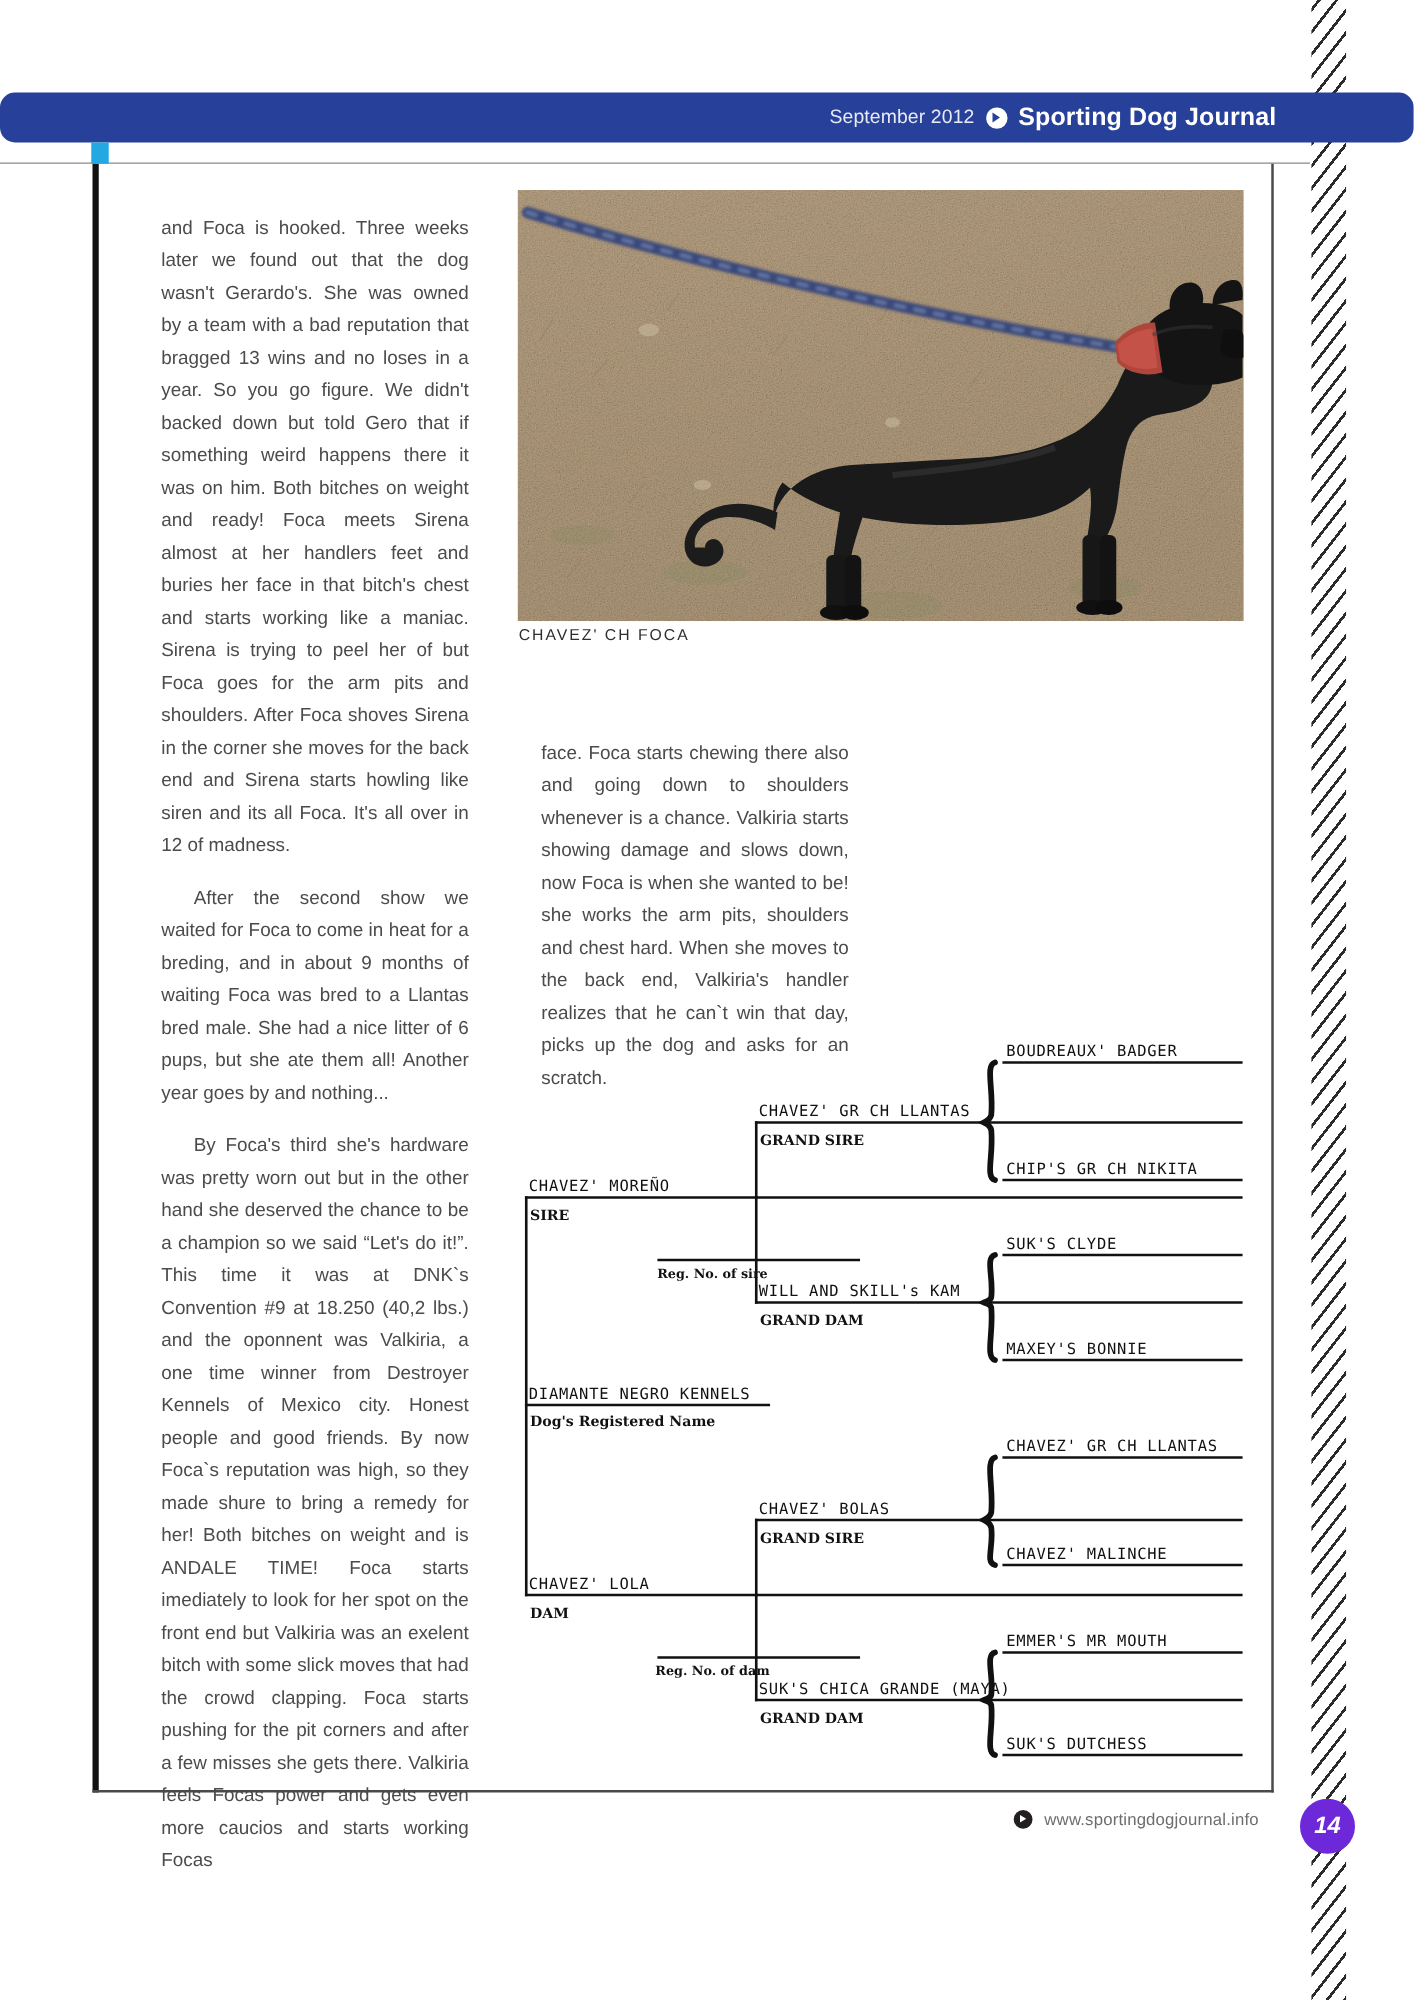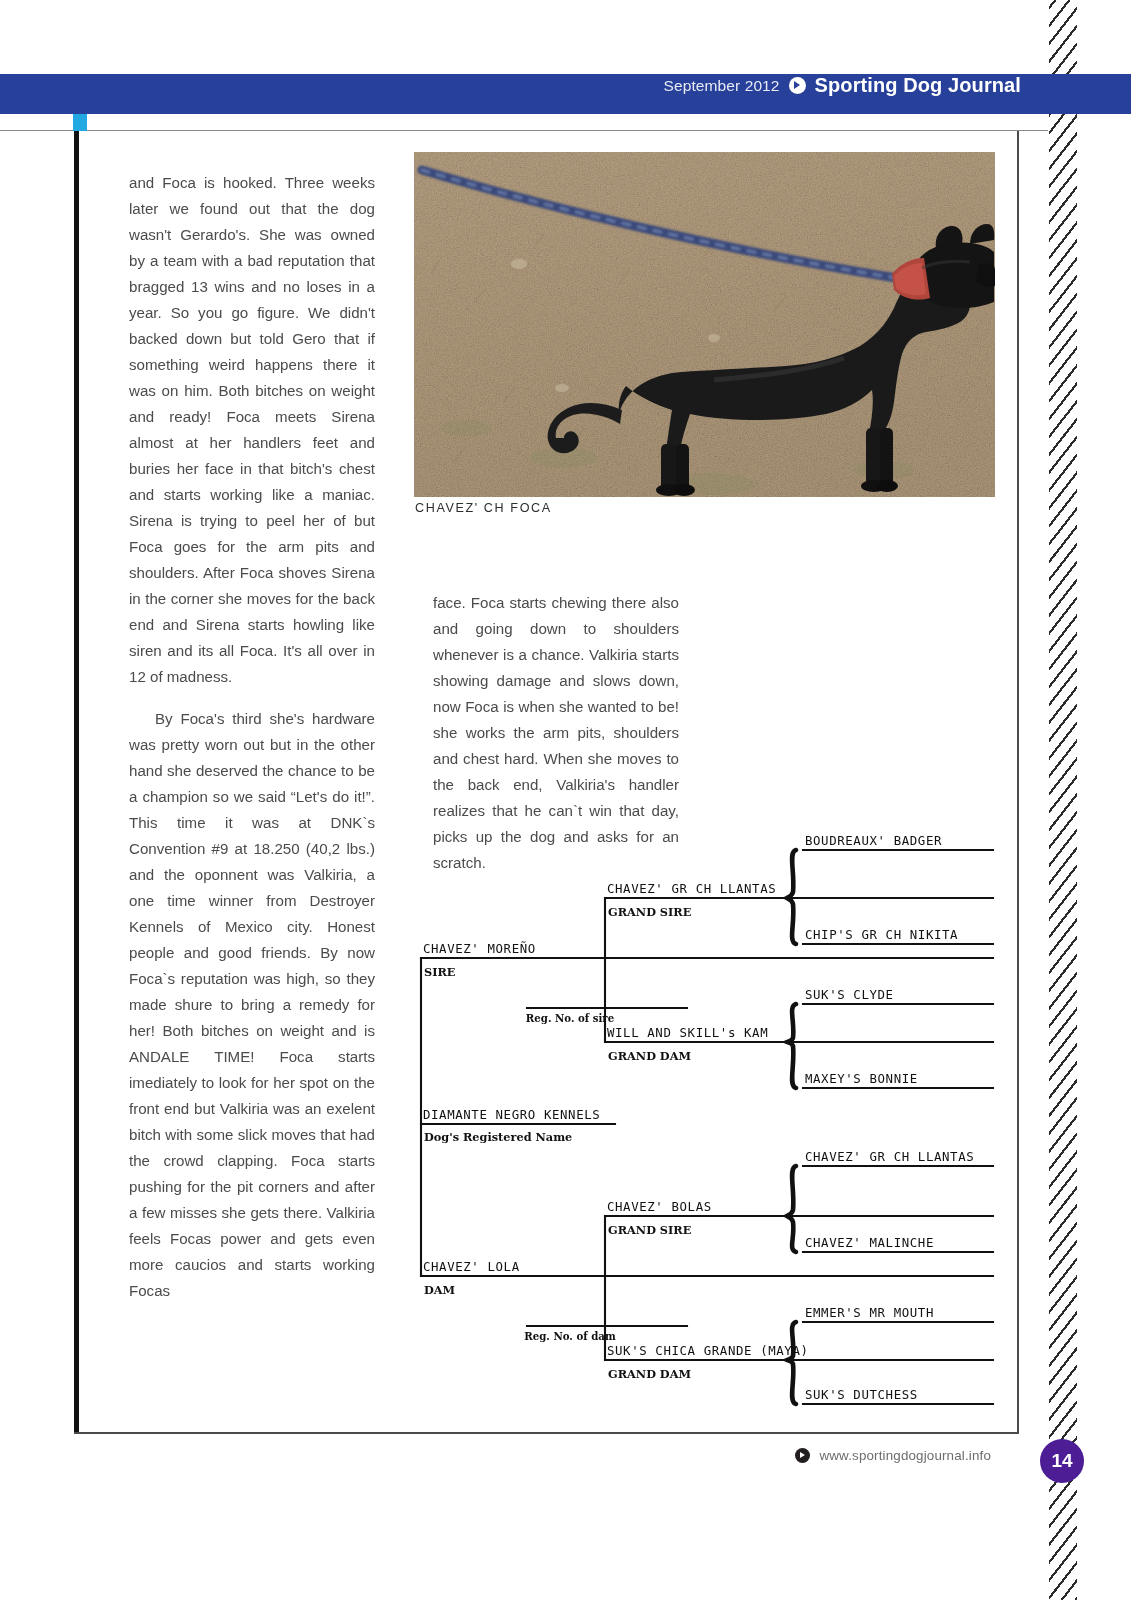--- a/index.html
+++ b/index.html
@@ -60,24 +60,25 @@
   
   .masthead {
     position: absolute;
     left: 0;
     top: 74px;
     width: 1131px;
     height: 40px;
     background: #27409a;
     z-index: 10;
     display: flex;
-    align-items: flex-start;
+    align-items: center;
     justify-content: flex-end;
     box-sizing: border-box;
     padding-right: 110px;
+    border-radius: 12px;
   }
   .masthead-inner {
     display: flex;
     align-items: center;
     gap: 9px;
     color: #ffffff;
   }
   .masthead-date {
     font-size: 15.5px;
     letter-spacing: .1px;
@@ -238,21 +239,21 @@
   .ped-label-sm {
     font-family: "DejaVu Serif", "Liberation Serif", serif;
     font-size: 10.2px;
     font-weight: 700;
     fill: #111;
   }
 
   
   .footer {
     position: absolute;
-    left: 0;
+    left: 16px;
     top: 1448px;
     width: 1019px;
     display: flex;
     align-items: center;
     justify-content: flex-end;
     gap: 9px;
     z-index: 8;
     padding-right: 28px;
     box-sizing: border-box;
   }
@@ -262,29 +263,30 @@
     color: #6d6d6d;
     letter-spacing: .15px;
   }
   .page-badge {
     position: absolute;
     left: 1040px;
     top: 1439px;
     width: 44px;
     height: 44px;
     border-radius: 50%;
-    background: #4c1d95;
+    background: #6d28d9;
     color: #ffffff;
     display: flex;
     align-items: center;
     justify-content: center;
     font-family: "Liberation Sans", sans-serif;
     font-size: 19px;
     font-weight: 700;
     z-index: 12;
+    font-style: italic;
   }
 </style>
 </head>
 <body>
 
 <div class="page">
 
   <div class="masthead">
     <div class="masthead-inner">
       <span class="masthead-date">September 2012</span>
@@ -421,20 +423,21 @@
 
         <path d="M300 228 C 340 224, 390 220, 430 206" stroke="#3a3a3a" stroke-width="5" fill="none" opacity="0.55"></path>
         <path d="M508 116 C 520 110, 540 108, 556 110" stroke="#3a3a3a" stroke-width="3" fill="none" opacity="0.45"></path>
       </g>
     </svg>
   </div>
   <div class="photo-caption">CHAVEZ' CH FOCA</div>
 
   <div class="col" id="col-left">
     <p>and Foca is hooked. Three weeks later we found out that the dog wasn't Gerardo's. She was owned by a team with a bad reputation that bragged 13 wins and no loses in a year. So you go figure. We didn't backed down but told Gero that if something weird happens there it was on him. Both bitches on weight and ready! Foca meets Sirena almost at her handlers feet and buries her face in that bitch's chest and starts working like a maniac. Sirena is trying to peel her of but Foca goes for the arm pits and shoulders. After Foca shoves Sirena in the corner she moves for the back end and Sirena starts howling like siren and its all Foca. It's all over in 12 of madness.</p>
+    <p class="indent">After the second show we waited for Foca to come in heat for a breding, and in about 9 months of waiting Foca was bred to a Llantas bred male. She had a nice litter of 6 pups, but she ate them all! Another year goes by and nothing...</p>
     <p class="indent">By Foca's third she's hardware was pretty worn out but in the other hand she deserved the chance to be a champion so we said “Let's do it!”. This time it was at DNK`s Convention #9 at 18.250 (40,2 lbs.) and the oponnent was Valkiria, a one time winner from  Destroyer Kennels of Mexico city. Honest people and good friends. By now Foca`s reputation was high, so they made shure to bring a remedy for her! Both bitches on weight and is ANDALE TIME! Foca starts imediately to look for her spot on the front end but Valkiria was an exelent bitch with some slick moves that had the crowd clapping. Foca starts pushing for the pit corners and after a few misses she gets there. Valkiria feels Focas power and gets even more caucios and starts working Focas</p>
   </div>
 
   <div class="col" id="col-mid">
     <p>face. Foca starts chewing there also and going down to shoulders whenever is a chance. Valkiria starts showing damage and slows down, now Foca is when she wanted to be! she works the arm pits, shoulders and chest hard. When she moves to the back end, Valkiria's handler realizes that he can`t win that day, picks up the dog and asks for an scratch.</p>
   </div>
 
   <div class="col" id="col-right">
   </div>
 

